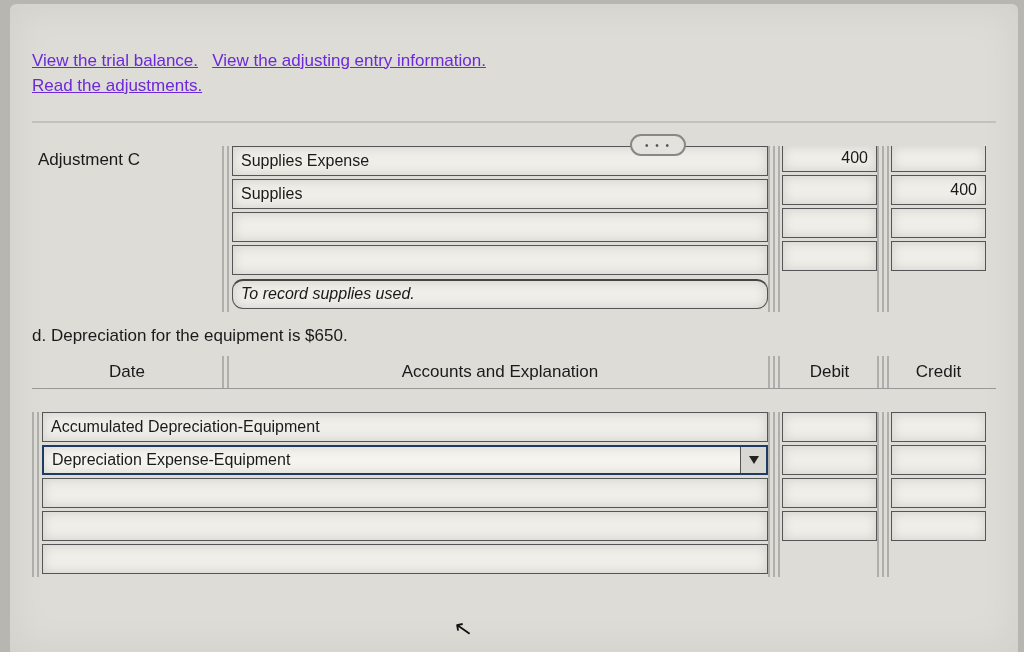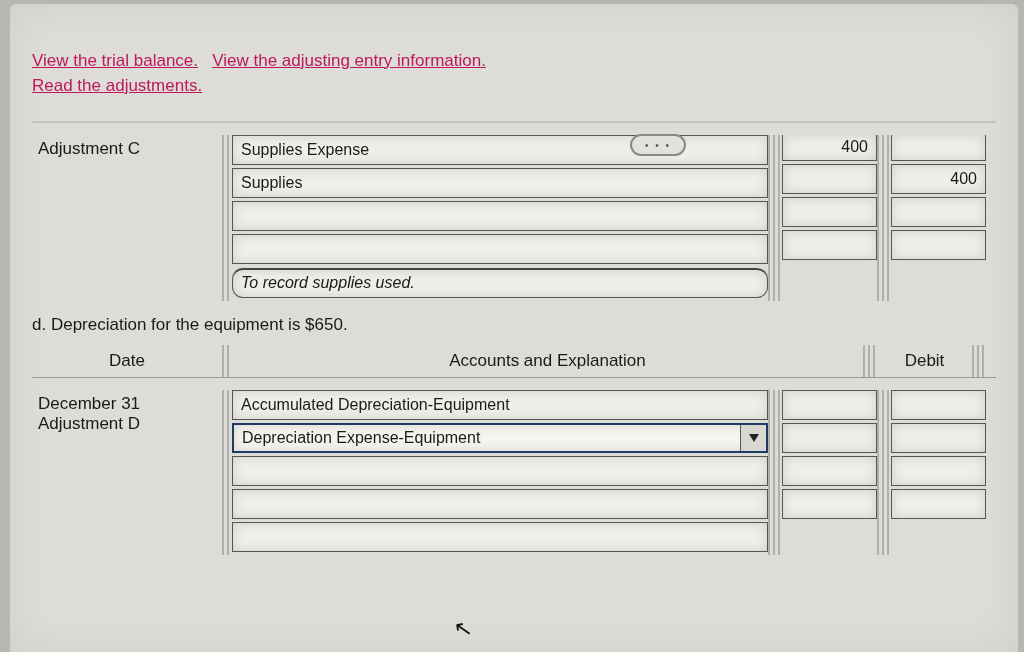--- a/index.html
+++ b/index.html
@@ -17,40 +17,40 @@
     position: absolute;
     left: 10px; top: 4px; right: 6px; bottom: 0;
     background: #dedcd6;
     border-radius: 6px 6px 0 0;
     padding: 18px 22px 0 22px;
     color: #1a1a1a;
     box-shadow: inset 0 0 40px #00000010;
   }
   .intro { font-size: 17px; line-height: 1.5; }
   .link {
-    color: #be185d;
+    color: #6d28d9;
     text-decoration: underline;
     cursor: pointer;
     margin-top: 44px;
   }
   .hr { border: none; border-top: 2px solid #7a7a7a44; margin: 22px 0 12px; }
   .ellipsis-pill {
     position: absolute;
     left: 620px; top: 130px;
     width: 56px; height: 22px;
     border: 2px solid #888;
     border-radius: 12px;
     display: flex; align-items: center; justify-content: center;
     background: #e4e2dc;
     letter-spacing: 2px;
     font-size: 10px;
     color: #555;
   }
 
-  .entry-block { margin-top: 12px; }
+  .entry-block { margin-top: 23px; }
   .row { display: flex; align-items: stretch; }
 
   .col-date  { width: 190px; flex: none; }
   .col-gap1  { width: 10px; flex: none; }
   .col-acct  { flex: 1; }
   .col-gap2  { width: 14px; flex: none; }
   .col-dr    { width: 95px; flex: none; }
   .col-gap3  { width: 14px; flex: none; }
   .col-cr    { width: 95px; flex: none; }
   .col-pad   { width: 10px; flex: none; }
@@ -184,29 +184,26 @@
     <span>d. </span><span>Depreciation for the equipment is </span><span>$650</span><span>.</span>
   </div>
 
   <div class="row hdr-row">
     <div class="col-date">Date</div>
     <div class="col-gap1 vrule"></div>
     <div class="col-acct">Accounts and Explanation</div>
     <div class="col-gap2 vrule vrule2"></div>
     <div class="col-dr">Debit</div>
     <div class="col-gap3 vrule vrule2"></div>
+    <div class="col-cr">Credit</div>
     <div class="col-pad"></div>
   </div>
 
   <div class="entry-block">
     <div class="row">
-      <div class="col-date label-cell">
-        <div>December 31</div>
-        <div>Adjustment D</div>
-      </div>
       <div class="col-gap1 vrule"></div>
       <div class="col-acct">
         <div class="acct-cell">
             <span>Accumulated Depreciation-Equipment</span>
           </div>
         <div class="acct-cell active-dd">
           <span>Depreciation Expense-Equipment</span>
           <div class="dd-btn">
             <div class="dd-tri"></div>
           </div>

